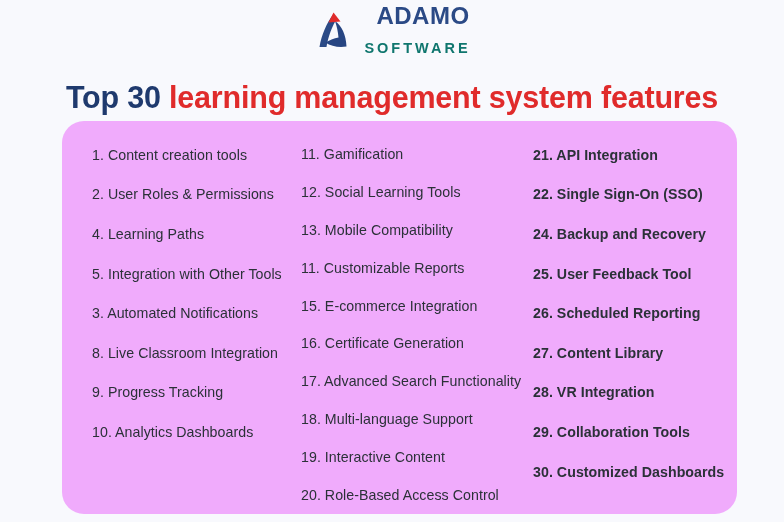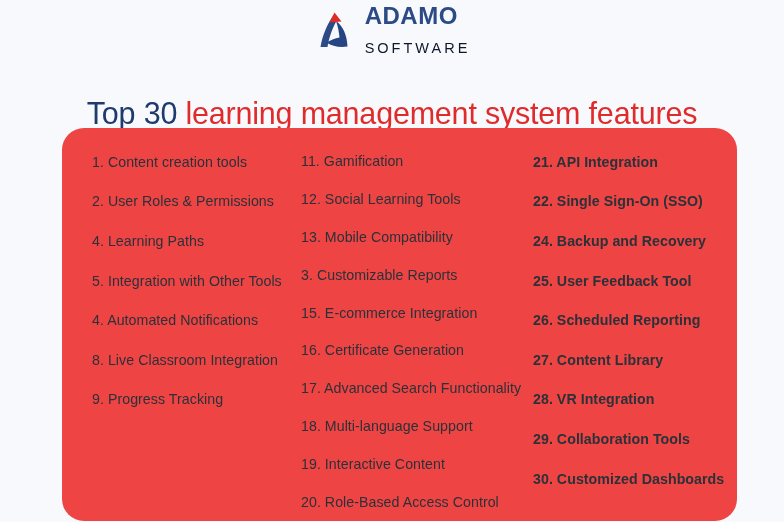--- a/index.html
+++ b/index.html
@@ -37,52 +37,53 @@
     display: flex;
     flex-direction: column;
     justify-content: center;
     line-height: 1;
   }
   .brand-name {
     font-size: 24px;
     font-weight: bold;
     letter-spacing: 0.5px;
     color: #2b4a86;
+    margin-left: 12px;
   }
   .brand-sub {
     font-size: 14.5px;
-    font-weight: normal;
+    font-weight: bold;
     letter-spacing: 3.0px;
-    color: #0f172a;
+    color: #0f766e;
     margin-top: 13px;
   }
 
   
   .headline {
     position: absolute;
-    top: 76px;
+    top: 60px;
     left: 0;
     width: 784px;
     text-align: center;
     font-size: 30.5px;
-    font-weight: normal;
+    font-weight: bold;
     letter-spacing: -0.2px;
     white-space: nowrap;
   }
   .headline .lead { color: #1f3a6e; }
   .headline .accent { color: #e02b2b; }
 
   
   .panel {
     position: absolute;
     left: 62px;
-    top: 128px;
+    top: 121px;
     width: 675px;
     height: 393px;
-    background: #ef4444;
+    background: #f0abfc;
     border-radius: 22px;
   }
 
   .columns {
     position: absolute;
     inset: 0;
     display: flex;
     padding: 14px 0 0 0;
     box-sizing: border-box;
   }
@@ -129,30 +130,31 @@
 </h1>
 
 <div class="panel">
   <div class="columns">
 
     <div class="column col-1">
       <div class="list-item">1. Content creation tools</div>
       <div class="list-item">2. User Roles &amp; Permissions</div>
       <div class="list-item">4. Learning Paths</div>
       <div class="list-item">5. Integration with Other Tools</div>
-      <div class="list-item">4. Automated Notifications</div>
+      <div class="list-item">3. Automated Notifications</div>
       <div class="list-item">8. Live Classroom Integration</div>
       <div class="list-item">9. Progress Tracking</div>
+      <div class="list-item">10. Analytics Dashboards</div>
     </div>
 
     <div class="column col-2">
       <div class="list-item">11. Gamification</div>
       <div class="list-item">12. Social Learning Tools</div>
       <div class="list-item">13. Mobile Compatibility</div>
-      <div class="list-item">3. Customizable Reports</div>
+      <div class="list-item">11. Customizable Reports</div>
       <div class="list-item">15. E-commerce Integration</div>
       <div class="list-item">16. Certificate Generation</div>
       <div class="list-item">17. Advanced Search Functionality</div>
       <div class="list-item">18. Multi-language Support</div>
       <div class="list-item">19. Interactive Content</div>
       <div class="list-item">20. Role-Based Access Control</div>
     </div>
 
     <div class="column col-3">
       <div class="list-item">21. API Integration</div>

